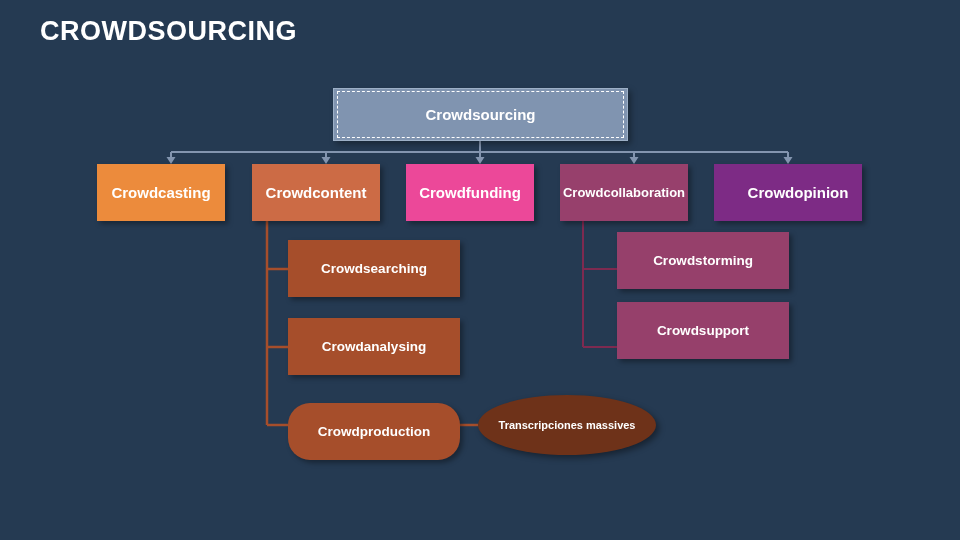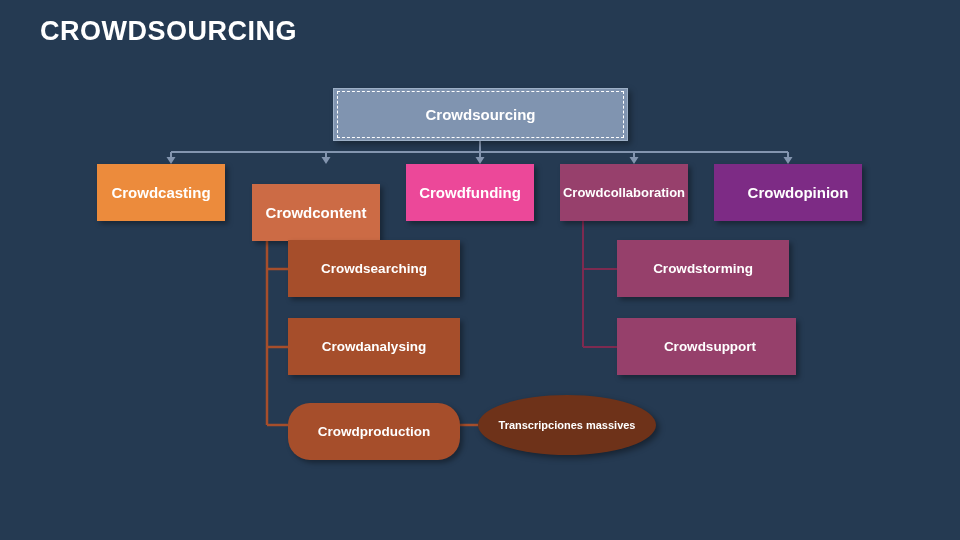--- a/index.html
+++ b/index.html
@@ -35,22 +35,22 @@
   .lv1-1{left:252px;}
   .lv1-2{left:406px;}
   .lv1-3{left:560px;font-size:13px;}
   .lv1-4{left:714px;}
   .sub{width:172px;height:57px;font-size:13.5px;}
   .content-child{left:288px;}
   .cc-0{top:240px;}
   .cc-1{top:318px;}
   .cc-2{top:403px;border-radius:22px;}
   .collab-child{left:617px;}
-  .kc-0{top:240px;}
-  .kc-1{top:318px;padding-left:7px;}
+  .kc-0{top:232px;}
+  .kc-1{top:302px;}
   .ellipse-node{
     left:478px;top:395px;width:178px;height:60px;
     border-radius:50%;font-size:11px;line-height:1.3;
     padding:0 16px;box-sizing:border-box;
     box-shadow:3px 3px 6px rgba(0,0,0,0.4);
   }
 </style>
 </head>
 <body style="background-color: rgb(37, 58, 82);">
 
@@ -64,21 +64,21 @@
   <path d="M267,221 V425 M267,269 H288 M267,347 H288 M267,425 H288 M437,425 H478" fill="none" stroke-width="2.5" stroke="#a64e2b"></path>
 
   <path d="M583,221 V347 M583,269 H617 M583,347 H617" fill="none" stroke-width="2" stroke="#7e2a50"></path>
 </svg>
 
 <div class="node root-box" style="background-color: rgb(128, 148, 176);">
   <div class="root-inner">Crowdsourcing</div>
 </div>
 
 <div class="node lv1 lv1-0" style="background-color: rgb(236, 139, 60);">Crowdcasting</div>
-<div class="node lv1 lv1-1" style="background-color: rgb(204, 107, 69); margin-top: 20px;">Crowdcontent</div>
+<div class="node lv1 lv1-1" style="background-color: rgb(204, 107, 69);">Crowdcontent</div>
 <div class="node lv1 lv1-2" style="background-color: #ec4899;">Crowdfunding</div>
 <div class="node lv1 lv1-3" style="background-color: rgb(151, 64, 108);">Crowdcollaboration</div>
 <div class="node lv1 lv1-4" style="background-color: rgb(125, 43, 133); padding-left: 20px;">Crowdopinion</div>
 
 <div class="node sub content-child cc-0" style="background-color: rgb(166, 78, 43);">Crowdsearching</div>
 <div class="node sub content-child cc-1" style="background-color: rgb(166, 78, 43);">Crowdanalysing</div>
 <div class="node sub content-child cc-2" style="background-color: rgb(166, 78, 43);">Crowdproduction</div>
 
 <div class="node sub collab-child kc-0" style="background-color: rgb(150, 64, 107);">Crowdstorming</div>
 <div class="node sub collab-child kc-1" style="background-color: rgb(150, 64, 107);">Crowdsupport</div>

